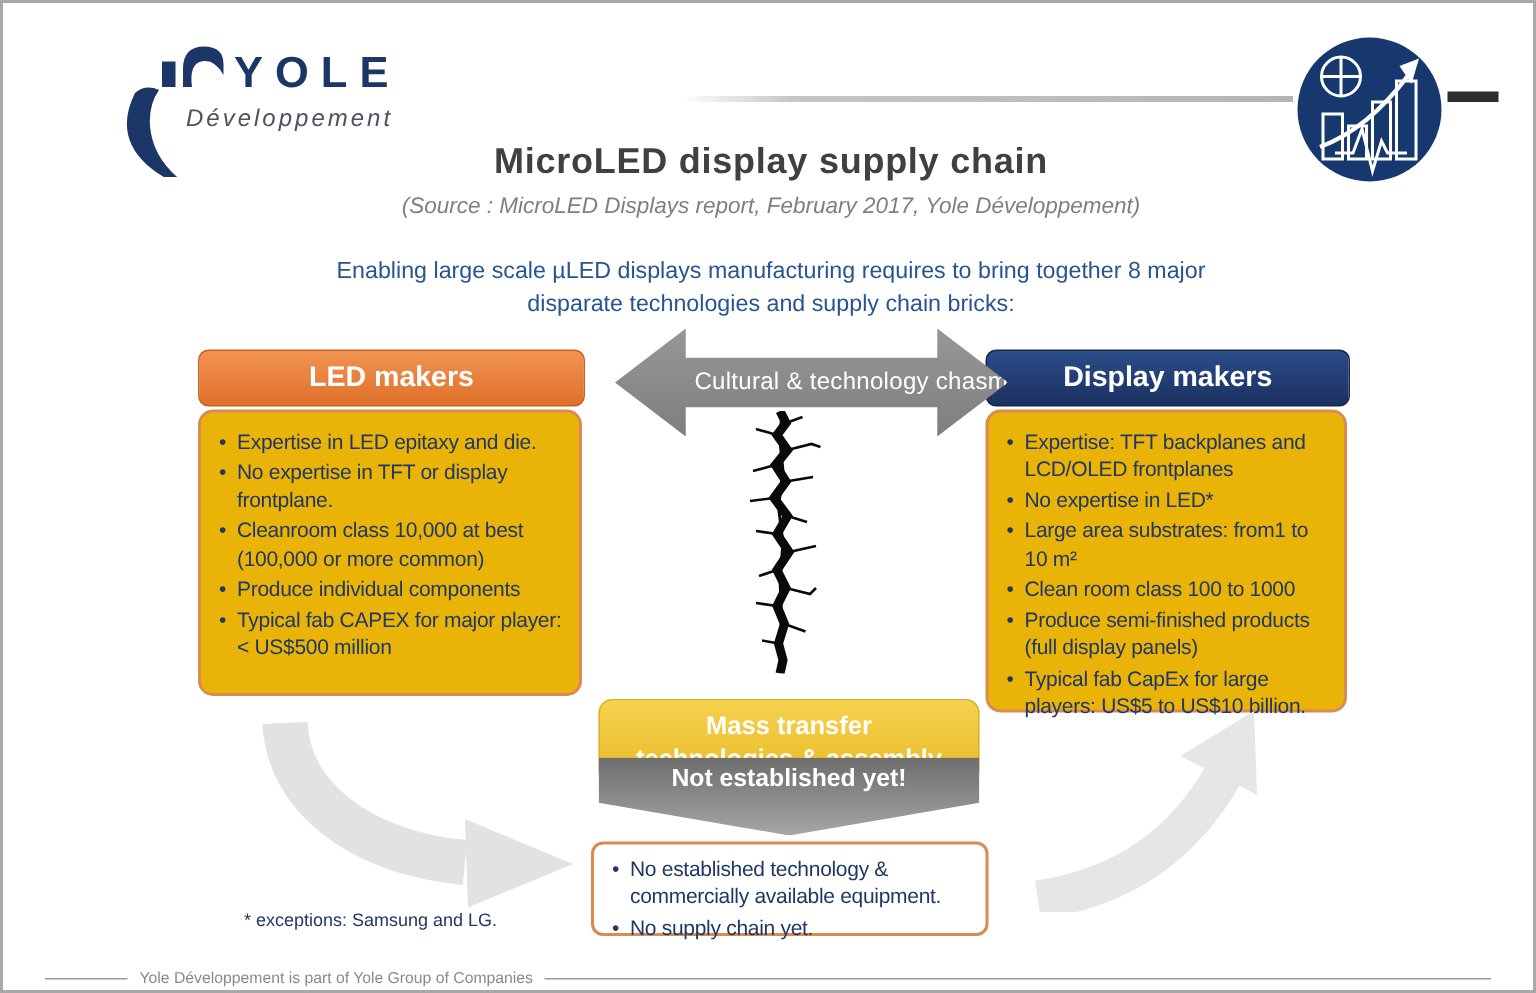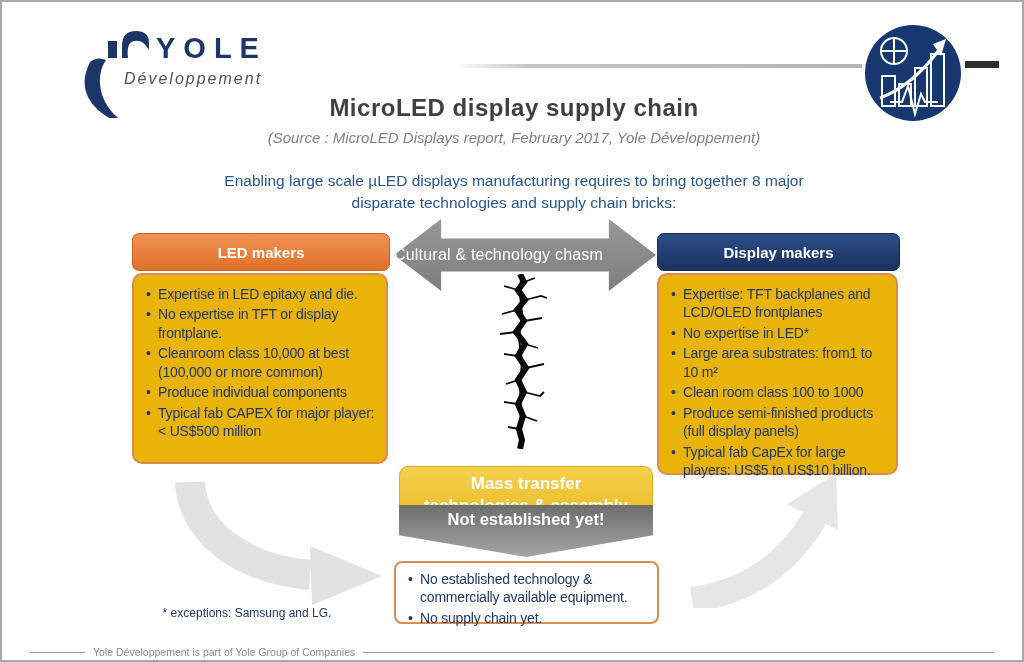--- a/index.html
+++ b/index.html
@@ -14,35 +14,35 @@
     background:linear-gradient(to right, rgba(210,210,210,0), #c6c6c6 18%, #b4b4b4);}
   .dash-right{position:absolute;left:963px;top:59px;width:34px;height:7px;background:#2e2e2e;}
   .logo-circle{position:absolute;left:860px;top:20px;width:102px;height:102px;}
   .title-block{position:absolute;left:212px;top:92px;width:600px;text-align:center;}
   .main-title{font-size:24px;font-weight:bold;color:#404040;letter-spacing:0.5px;white-space:nowrap;}
   .source-line{font-size:15px;font-style:italic;color:#7f7f7f;margin-top:7px;white-space:nowrap;}
   .intro{position:absolute;left:162px;top:168px;width:700px;text-align:center;color:#265590;font-size:15.5px;line-height:1.45;}
   .intro div{white-space:nowrap;}
   
   .col-header{position:absolute;height:36px;border-radius:7px;display:flex;align-items:center;justify-content:center;
-    color:#fff;font-weight:bold;font-size:15px;}
+    color:#fff;font-weight:bold;font-size:19px;}
   .hdr-led{left:130px;top:231px;width:256px;background:linear-gradient(#f09352,#e0702a);border:1px solid #cf5f1e;}
   .hdr-disp{left:655px;top:231px;width:241px;background:linear-gradient(#2c4d89,#1b3160);border:1px solid #16294f;}
   .col-body{position:absolute;background:#eab308;border:2px solid #d98b52;border-radius:10px;box-sizing:border-box;
     padding:10px 6px 0 12px;}
   .body-led{left:130px;top:271px;width:256px;height:191px;}
   .body-disp{left:655px;top:271px;width:241px;height:202px;}
   .bullets{list-style:none;margin:0;padding:0;color:#203864;font-size:14px;line-height:1.32;letter-spacing:-0.2px;}
   .bullets li{position:relative;padding-left:12px;margin-bottom:2px;}
   .bullets li::before{content:"•";position:absolute;left:0;top:0;}
   
-  .double-arrow{position:absolute;left:392px;top:217px;width:262px;height:72px;
+  .double-arrow{position:absolute;left:408px;top:217px;width:262px;height:72px;
     background:linear-gradient(#979797,#7e7e7e);
     clip-path:polygon(0 50%,18% 0,18% 27%,82% 27%,82% 0,100% 50%,82% 100%,82% 73%,18% 73%,18% 100%);
-    display:flex;align-items:center;justify-content:flex-start;}
+    display:flex;align-items:center;justify-content:flex-end;}
   .double-arrow span{color:#fff;font-size:16px;letter-spacing:0.2px;}
   .crack{position:absolute;left:478px;top:272px;width:80px;height:175px;}
   
   .yellow-box{position:absolute;left:397px;top:443px;width:254px;height:57px;border-radius:9px;
     background:linear-gradient(#f6d14e,#e8bb26);border:1px solid #d9ad1c;box-sizing:border-box;
     display:flex;align-items:center;justify-content:center;text-align:center;
     color:#fff;font-weight:bold;font-size:17px;line-height:1.25;padding:12px 18px;margin-top:21px;}
   .banner{position:absolute;left:397px;top:503px;width:254px;height:52px;
     background:linear-gradient(#6d6d6d,#a6a6a6);
     clip-path:polygon(0 0,100% 0,100% 58%,50% 100%,0 58%);

